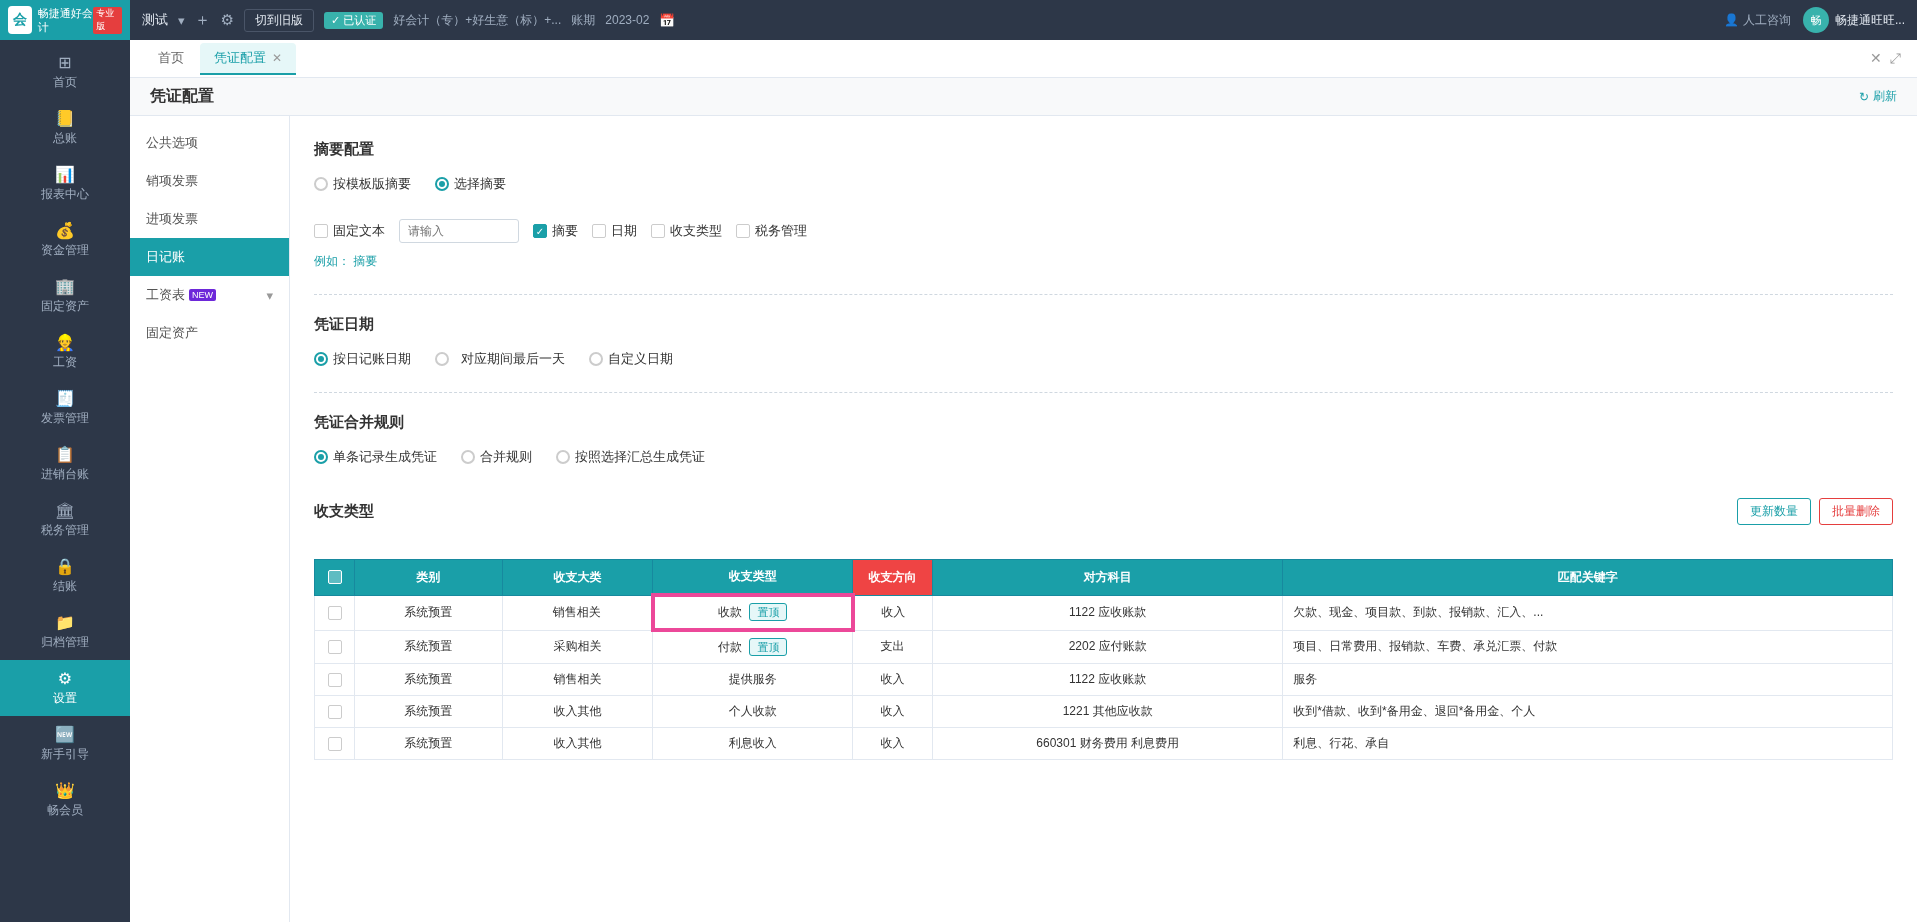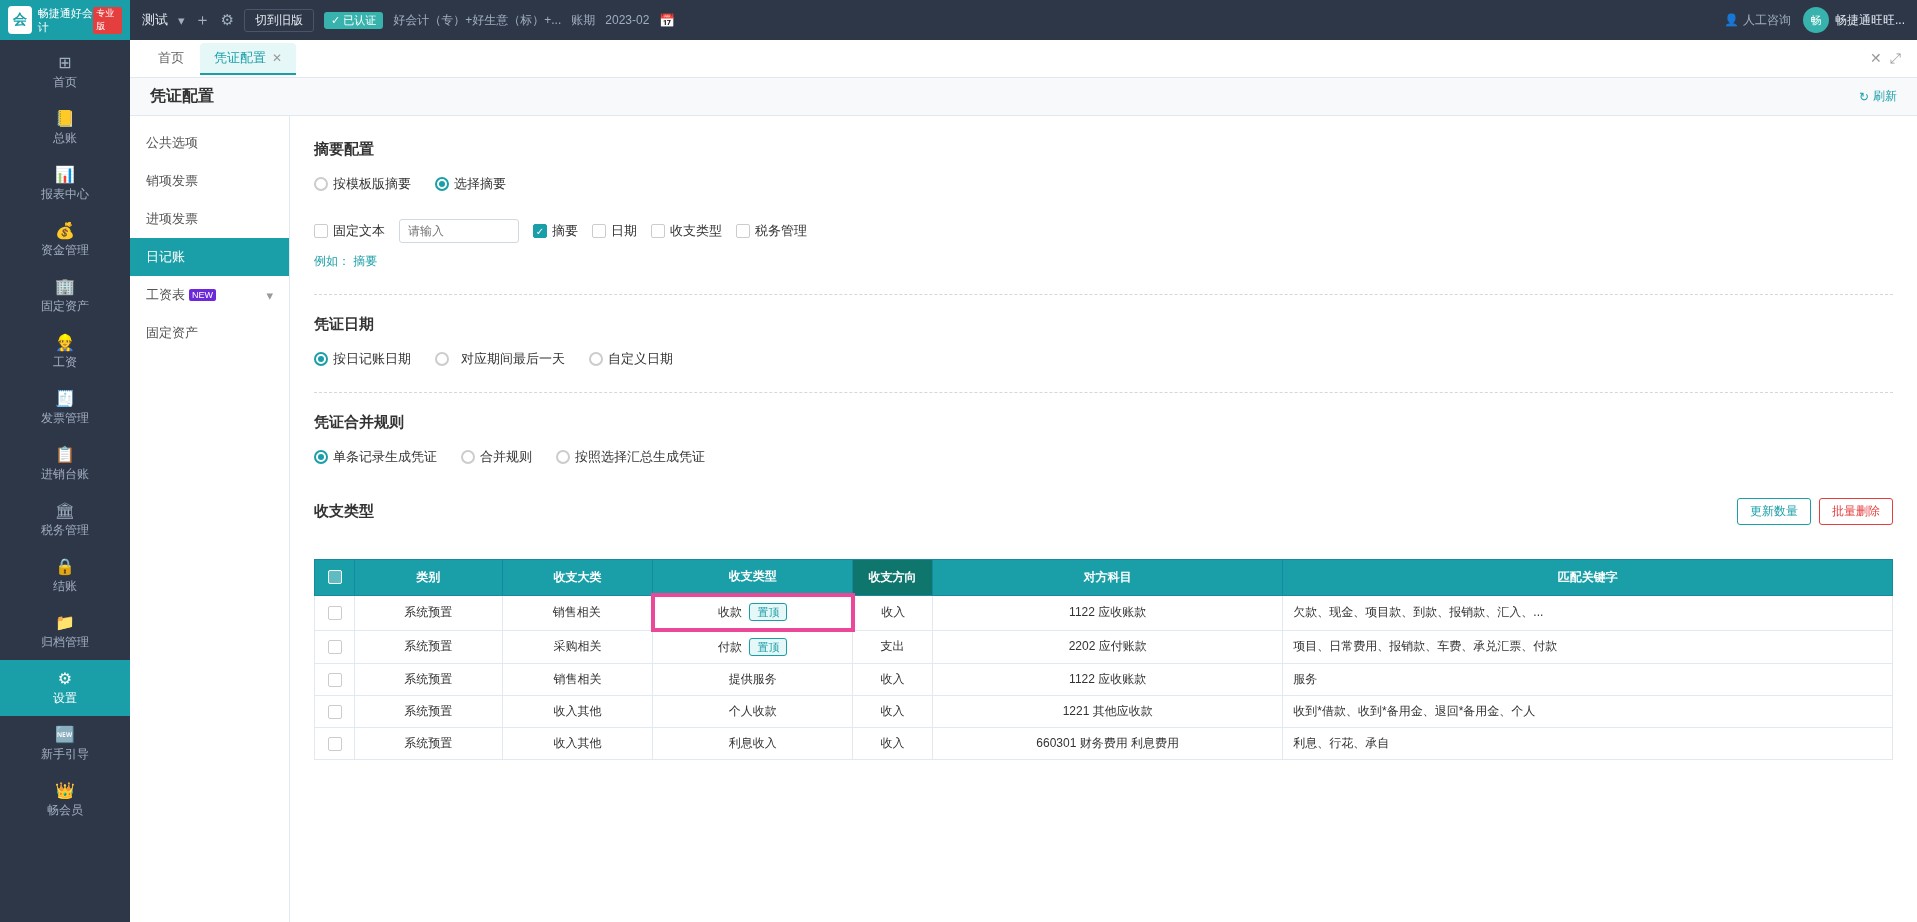--- a/index.html
+++ b/index.html
@@ -253,21 +253,21 @@
           </div>
           <table style="width:100%; border-collapse:collapse; font-size:12px;margin-top:34px;">
             <thead>
               <tr>
                 <th style="background:#1a9fa8; color:#fff; padding:8px 10px; border:1px solid #17899e; width:40px;">
                   <div style="width:14px; height:14px; border:1px solid #fff; border-radius:2px; margin:0 auto; background:rgba(255,255,255,0.3);"></div>
                 </th>
                 <th style="background:#1a9fa8; color:#fff; padding:8px 10px; border:1px solid #17899e;">类别</th>
                 <th style="background:#1a9fa8; color:#fff; padding:8px 10px; border:1px solid #17899e;">收支大类</th>
                 <th style="background:#1a9fa8; color:#fff; padding:8px 10px; border:1px solid #17899e;">收支类型</th>
-                <th style="background:#0f766e; color:#fff; padding:8px 10px; border:1px solid #17899e; width:80px;">收支方向</th>
+                <th style="background:#ef4444; color:#fff; padding:8px 10px; border:1px solid #17899e; width:80px;">收支方向</th>
                 <th style="background:#1a9fa8; color:#fff; padding:8px 10px; border:1px solid #17899e;">对方科目</th>
                 <th style="background:#1a9fa8; color:#fff; padding:8px 10px; border:1px solid #17899e;">匹配关键字</th>
               </tr>
             </thead>
             <tbody>
 
               <tr>
                 <td style="padding:7px 10px; text-align:center; border:1px solid #e2e8f0;">
                   <div style="width:14px; height:14px; border:1px solid #ccc; border-radius:2px; margin:0 auto;"></div>
                 </td>

